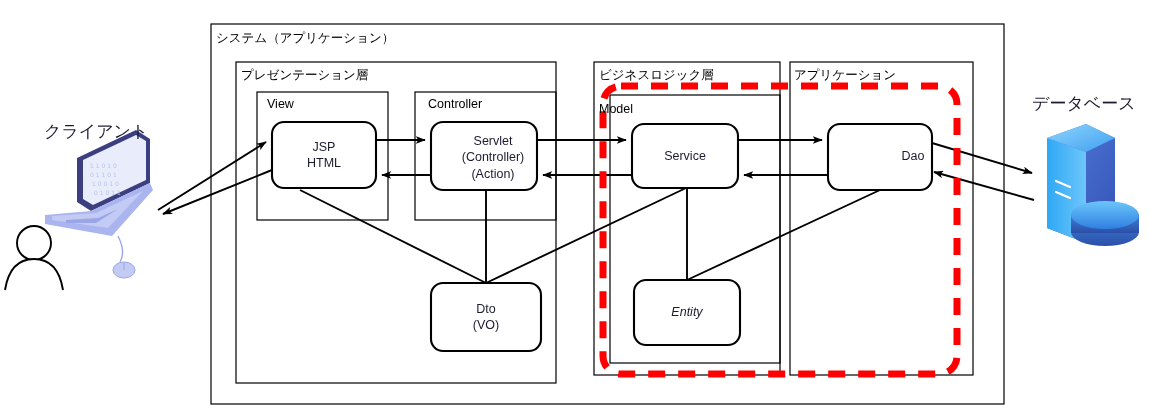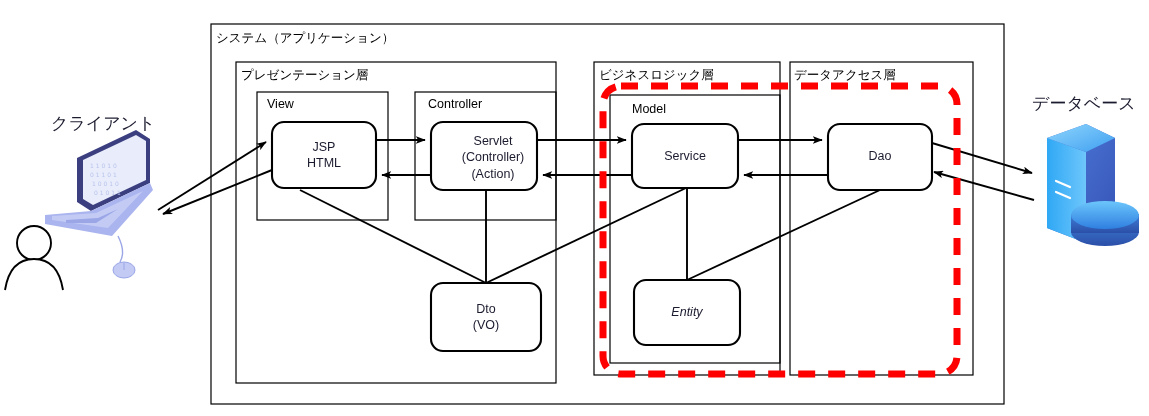--- a/index.html
+++ b/index.html
@@ -167,37 +167,37 @@
   <div class="lbl" style="left:216px; top:31px;">システム（アプリケーション）</div>
 
   <div class="lbl" style="left:241px; top:68px;">プレゼンテーション層</div>
 
   <div class="lbl" style="left:267px; top:97px;">View</div>
 
   <div class="lbl" style="left:428px; top:97px;">Controller</div>
 
   <div class="lbl" style="left:599px; top:68px;">ビジネスロジック層</div>
 
-  <div class="lbl" style="left:632px; top:102px;text-align:center;">Model</div>
-
-  <div class="lbl" style="left:794px; top:68px;">データアクセス層</div>
+  <div class="lbl" style="left:599px; top:102px;text-align:center;">Model</div>
+
+  <div class="lbl" style="left:794px; top:68px;">アプリケーション</div>
 
   <div class="node-text" style="left:272px; top:139px; width:104px;">JSP
 HTML</div>
 
   <div class="node-text" style="left:431px; top:133px; width:124px;">Servlet
 (Controller)
 (Action)</div>
 
   <div class="node-text" style="left:431px; top:301px; width:110px;">Dto
 (VO)</div>
 
   <div class="node-text" style="left:632px; top:148px; width:106px;">Service</div>
 
   <div class="node-text" style="left:634px; top:304px; width:106px;font-style:italic;">Entity</div>
 
-  <div class="node-text" style="left:828px; top:148px; width:104px;">Dao</div>
-
-  <div class="endpoint-cap" style="left:44px; top:112px;margin-left:7px;">クライアント</div>
+  <div class="node-text" style="left:828px; top:148px; width:104px;padding-left:33px;">Dao</div>
+
+  <div class="endpoint-cap" style="left:44px; top:120px;">クライアント</div>
 
   <div class="endpoint-cap" style="left:1032px; top:92px;">データベース</div>
 
 </div>
 
 </body></html>

